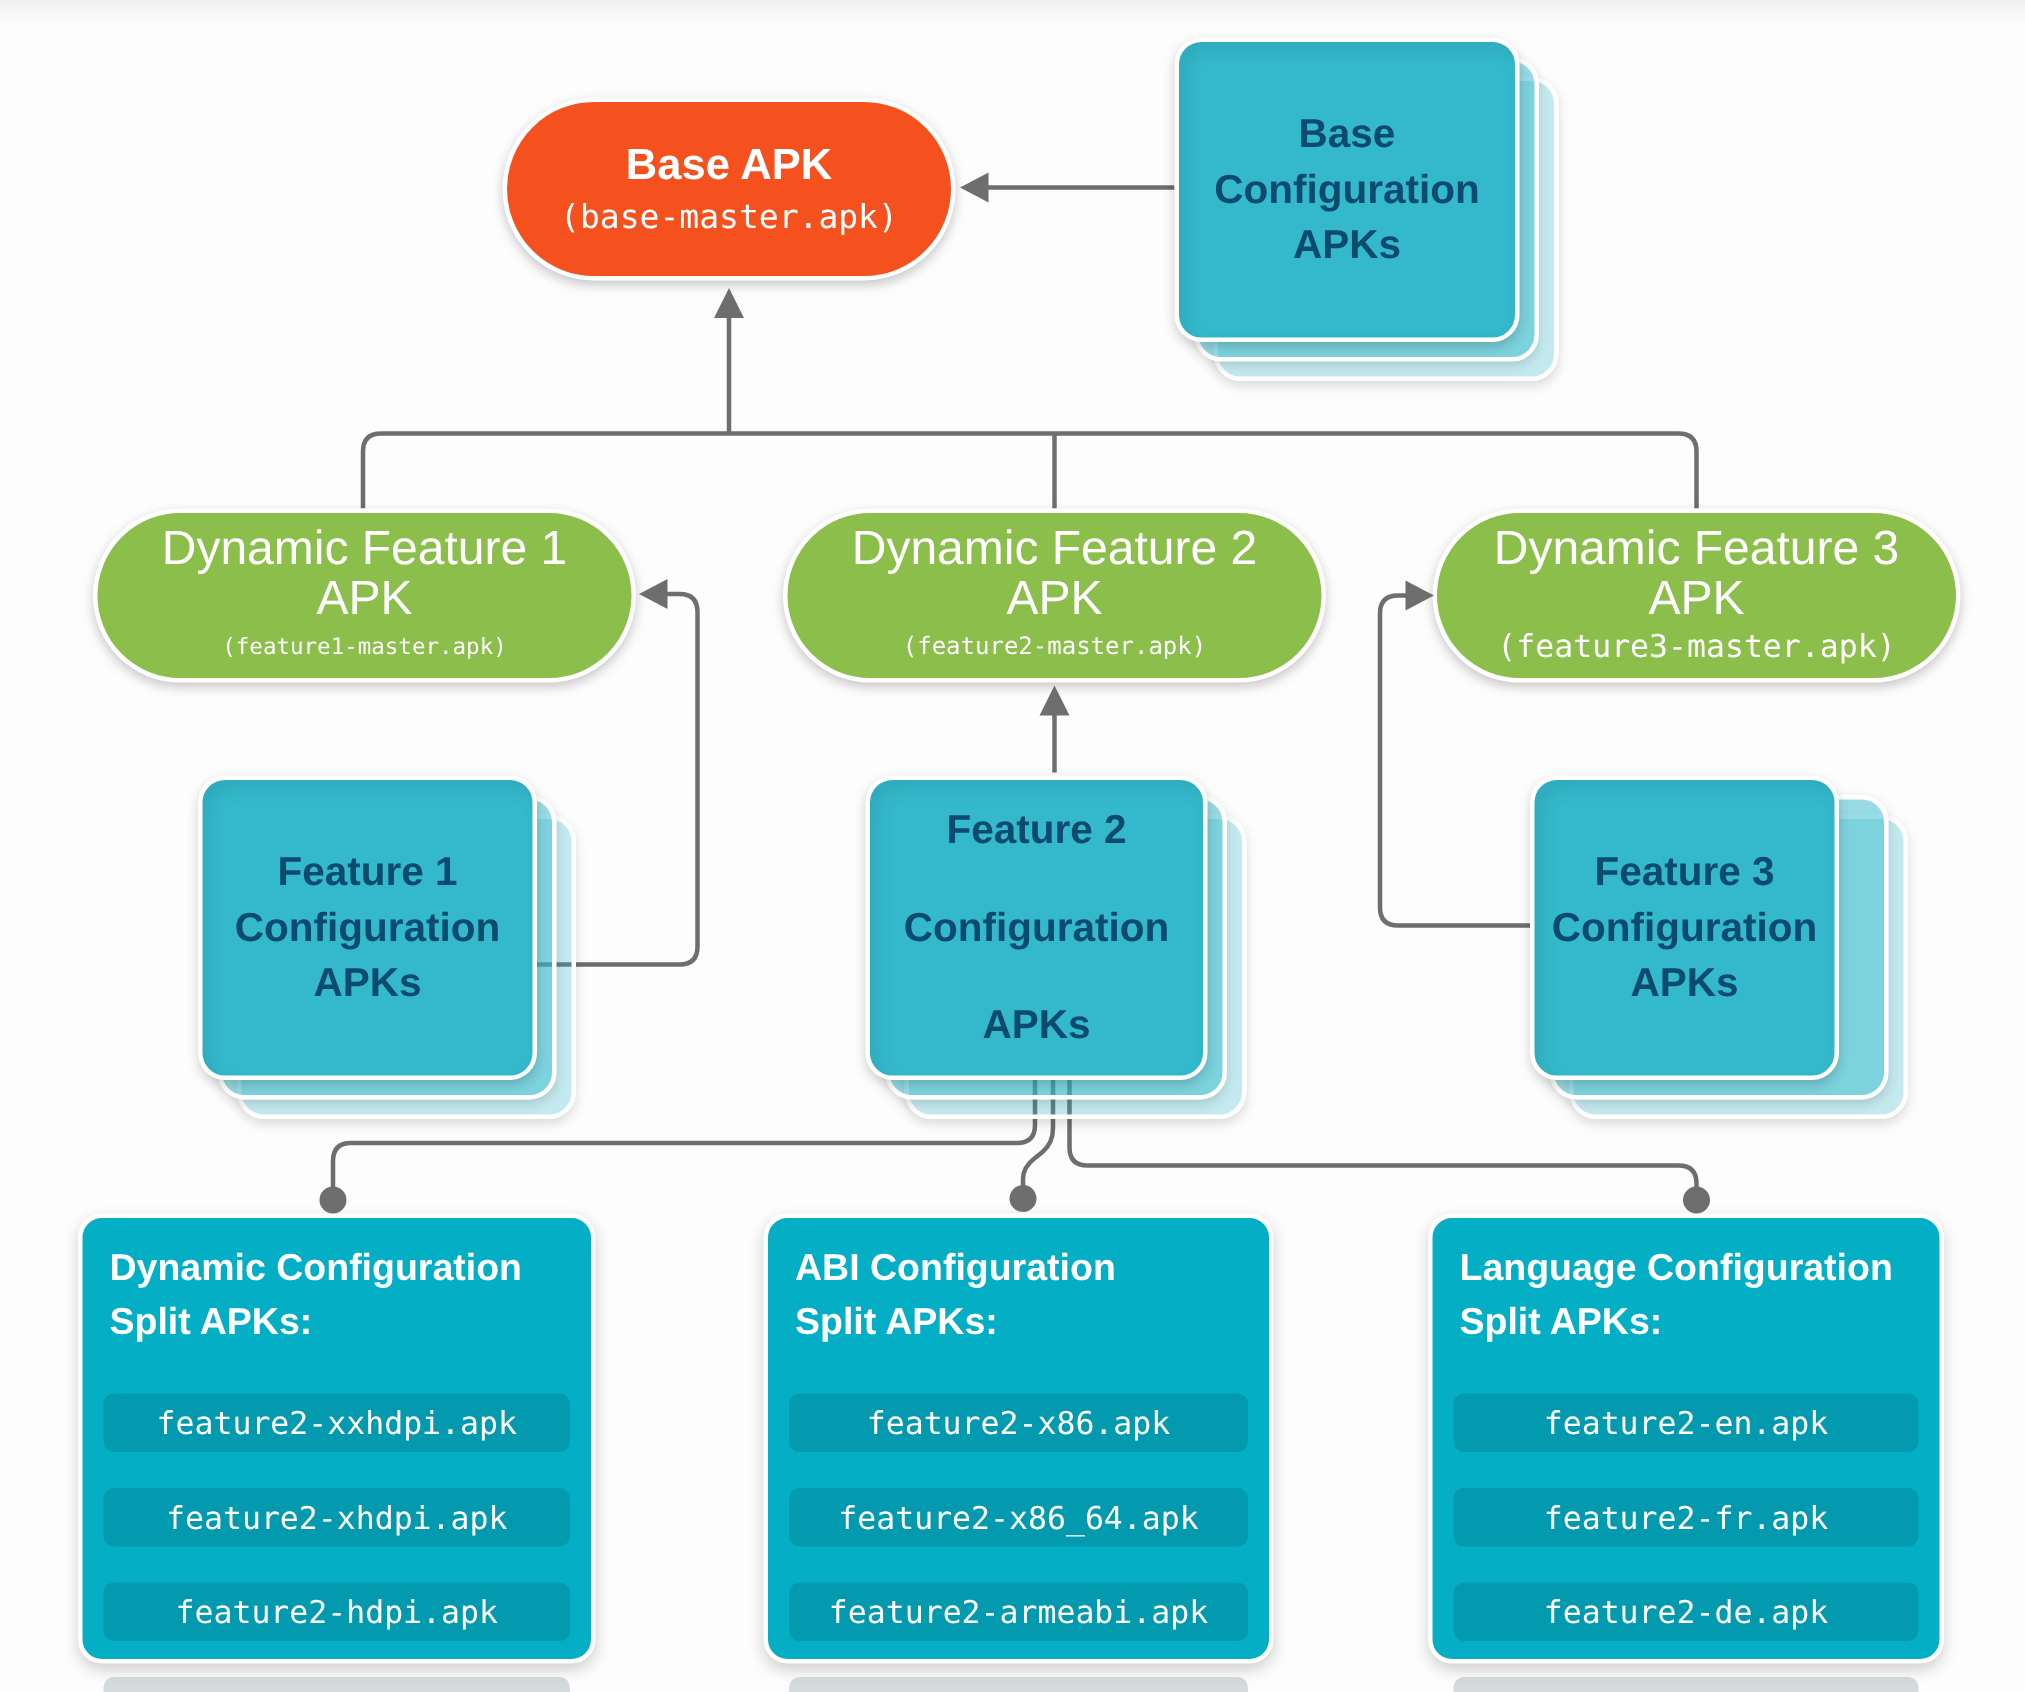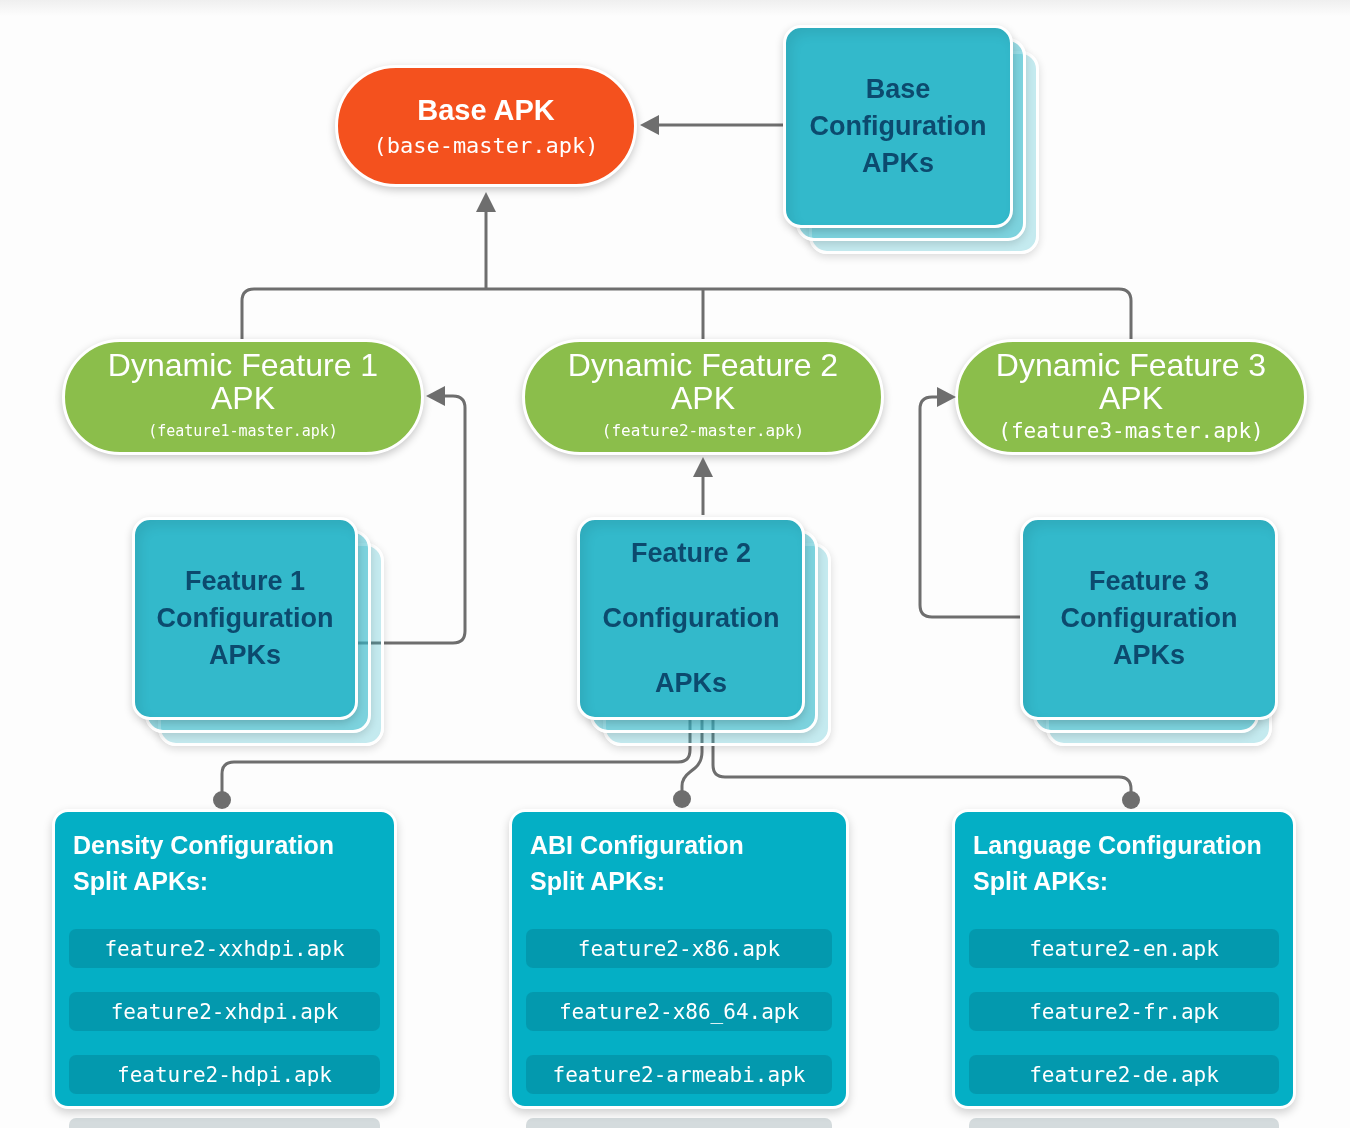--- a/index.html
+++ b/index.html
@@ -129,30 +129,30 @@
     <div class="card main" style="width:228px;height:203px;gap:28px;">
       <div>Feature 2</div>
       <div>Configuration</div>
       <div>APKs</div>
     </div>
   </div>
 
   <div class="stack" style="left:1020px;top:517px;width:226px;height:203px;">
     <div class="card echo2" style="width:226px;height:203px;"></div>
     <div class="card echo1" style="width:226px;height:203px;"></div>
-    <div class="card main" style="width:258px;height:203px;">
+    <div class="card main" style="width:206px;height:203px;">
       <div>Feature 3</div>
       <div>Configuration</div>
       <div>APKs</div>
     </div>
   </div>
 
   <div class="split-box" style="left:52px;top:809px;width:345px;height:300px;">
     <div class="split-header">
-      <div>Density Configuration</div>
+      <div>Dynamic Configuration</div>
       <div>Split APKs:</div>
     </div>
     <div class="rows">
       <div class="row">feature2-xxhdpi.apk</div>
       <div class="row">feature2-xhdpi.apk</div>
       <div class="row">feature2-hdpi.apk</div>
       <div class="row">...</div>
     </div>
   </div>
 

